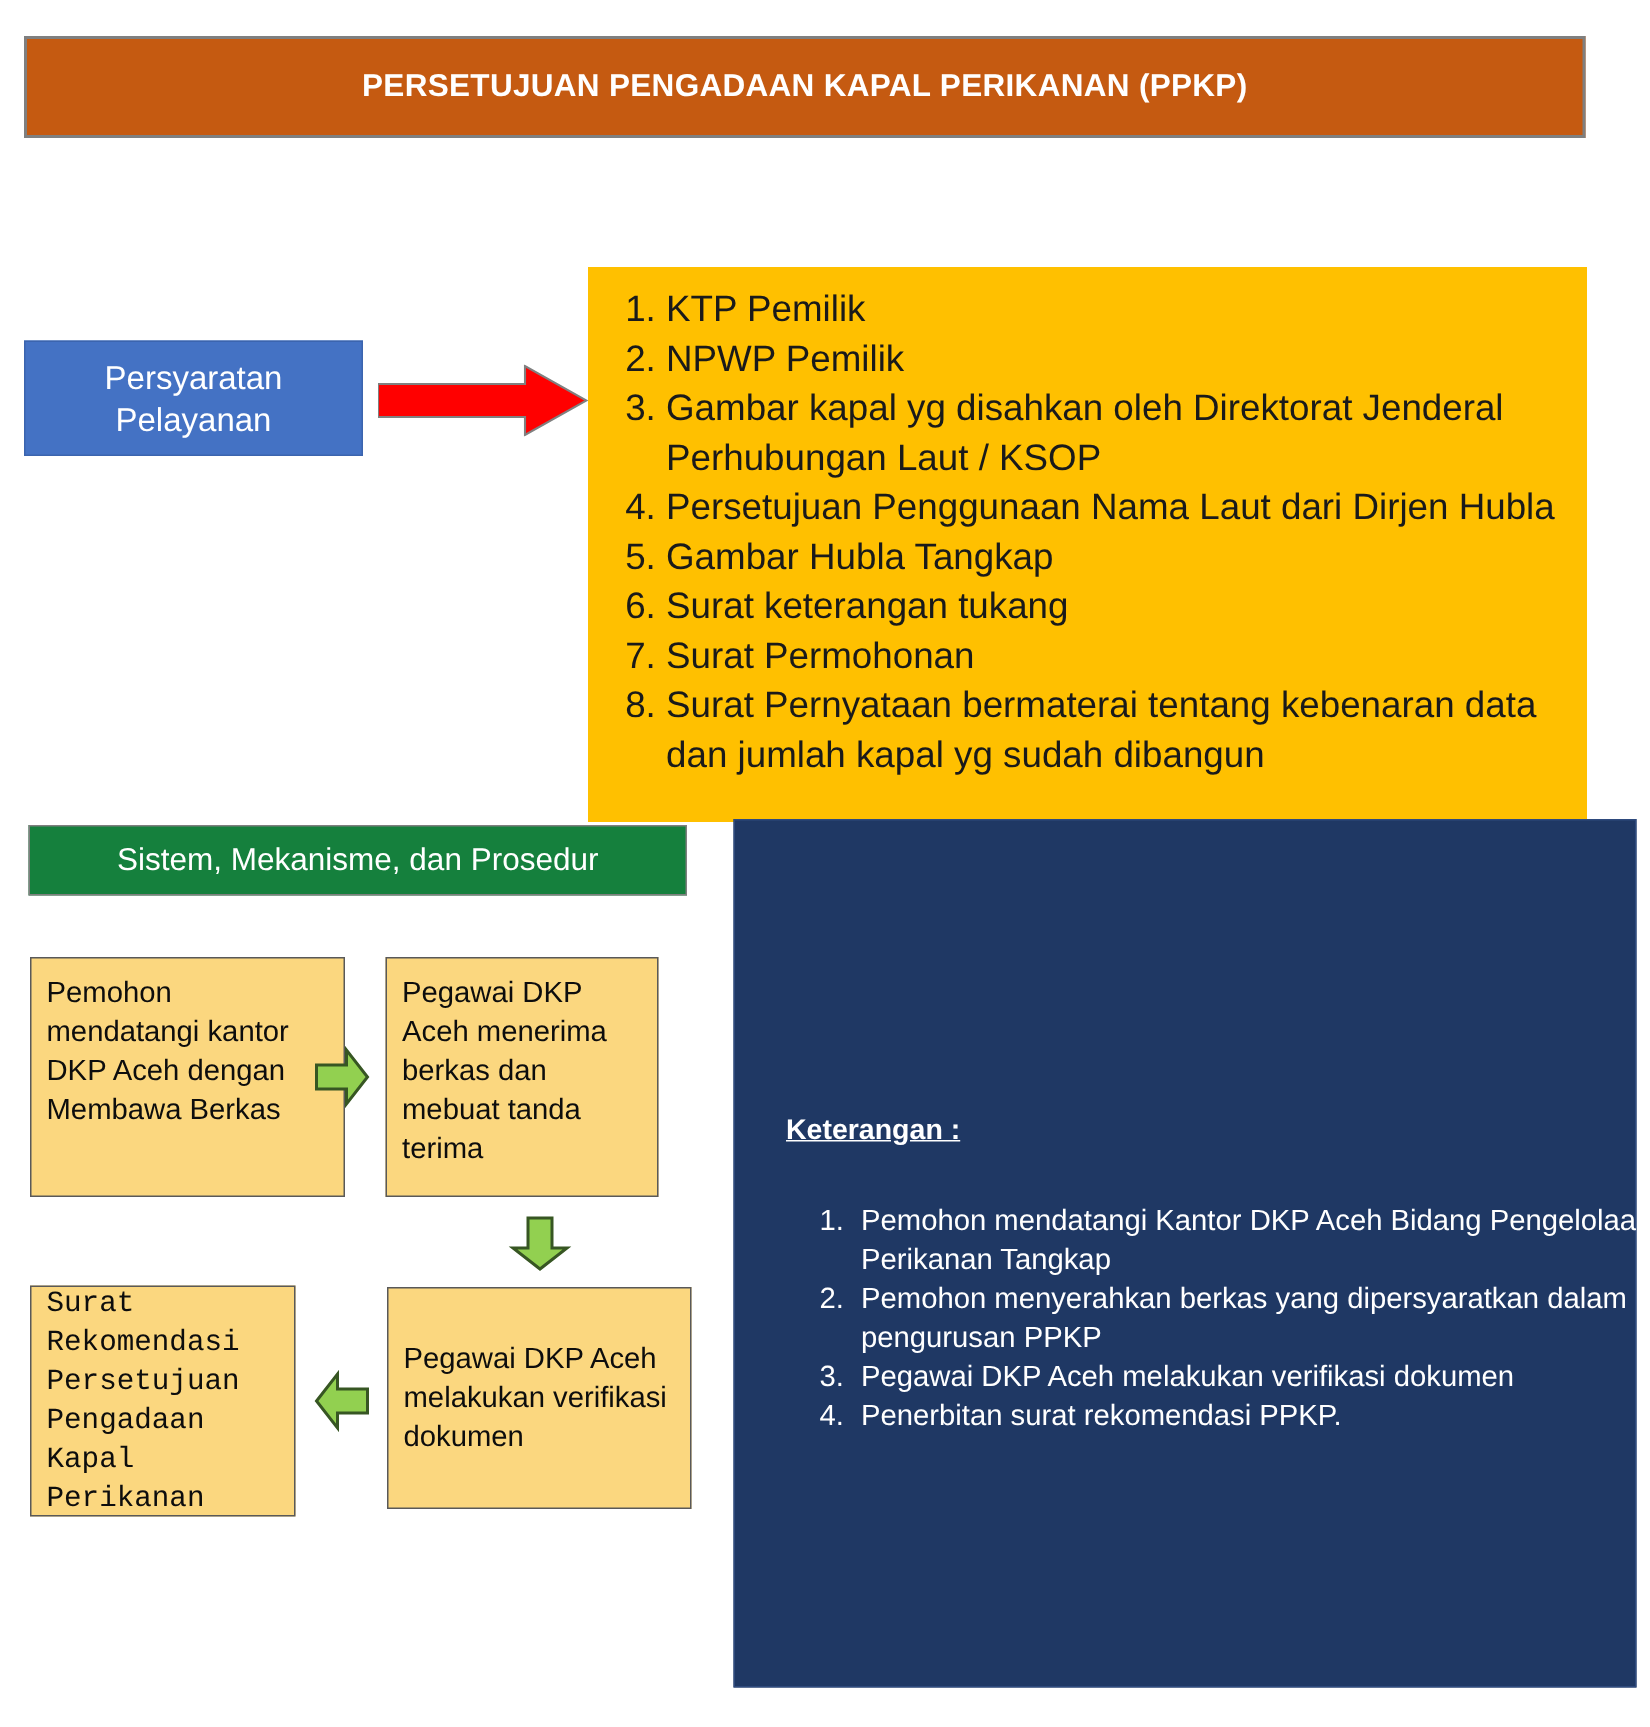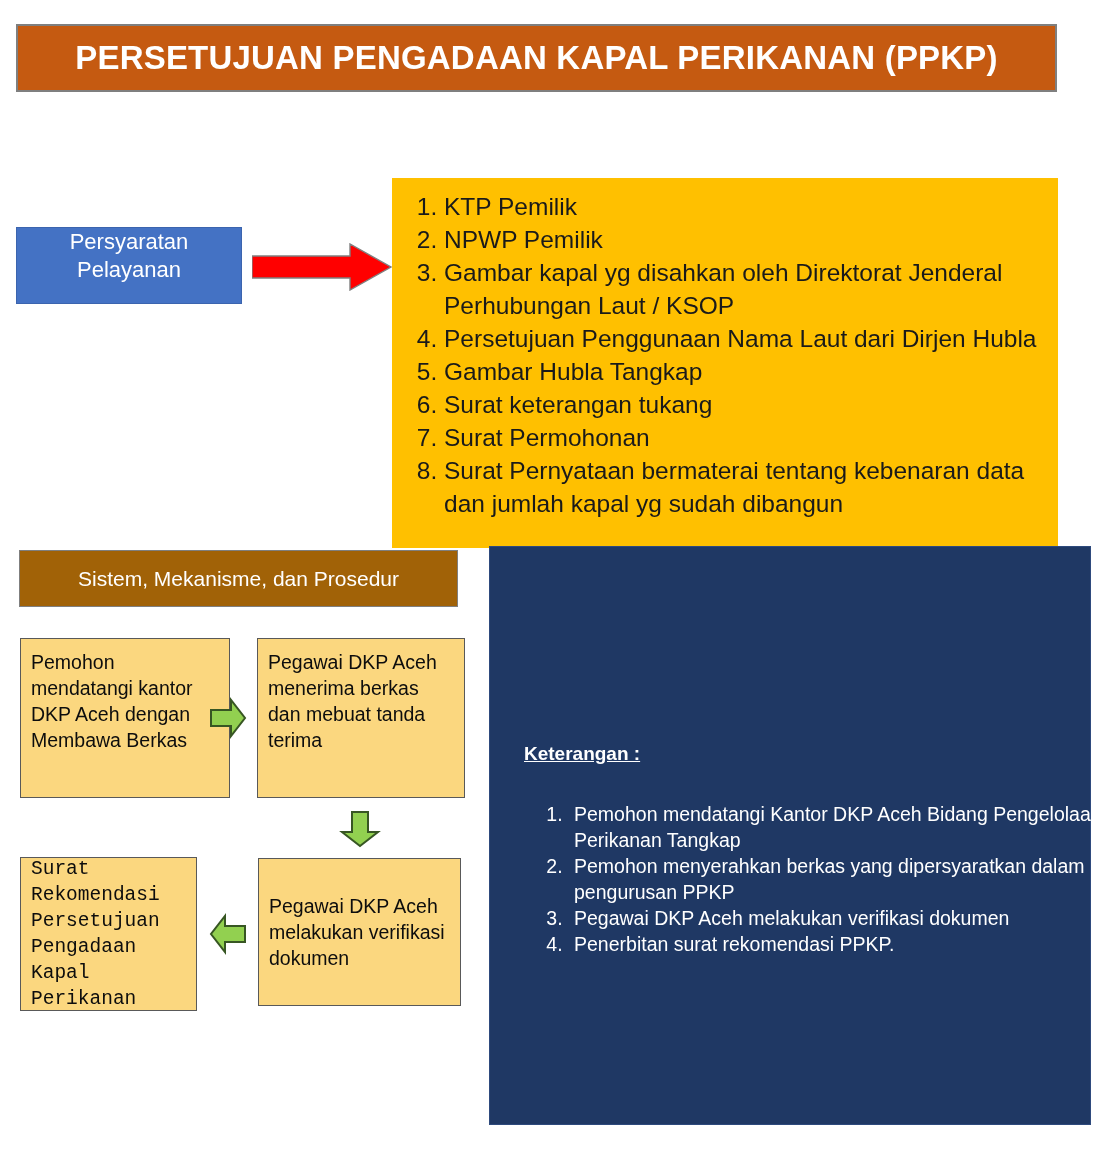--- a/index.html
+++ b/index.html
@@ -24,21 +24,21 @@
     height: 68px;
     background: #C55A11;
     border: 2px solid #7F7F7F;
     box-sizing: border-box;
     display: flex;
     align-items: center;
     justify-content: center;
   }
   #title-banner .title-text {
     color: #ffffff;
-    font-size: 33px;
+    font-size: 21px;
     font-weight: bold;
     letter-spacing: 0.2px;
     text-align: center;
     font-family: "Liberation Sans", sans-serif;
   }
 
   
   #requirements-box {
     position: absolute;
     left: 392px;
@@ -67,20 +67,21 @@
   #persyaratan-box {
     position: absolute;
     left: 16px;
     top: 227px;
     width: 226px;
     height: 77px;
     background: #4472C4;
     border: 1px solid #3B64AE;
     box-sizing: border-box;
     display: flex;
+    align-items: center;
     justify-content: center;
     text-align: center;
   }
   #persyaratan-box .blue-text {
     color: #ffffff;
     font-size: 22px;
     line-height: 28px;
     white-space: pre-line;
     font-family: "Liberation Sans", sans-serif;
   }
@@ -93,22 +94,22 @@
     width: 140px;
     height: 48px;
   }
 
   
   #prosedur-header {
     position: absolute;
     left: 19px;
     top: 550px;
     width: 439px;
-    height: 57px;
-    background: #a16207;
+    height: 47px;
+    background: #15803d;
     border: 1px solid #7F7F7F;
     box-sizing: border-box;
     display: flex;
     align-items: center;
     justify-content: center;
   }
   #prosedur-header .red-text {
     color: #ffffff;
     font-size: 21px;
     font-family: "Liberation Sans", sans-serif;
@@ -121,21 +122,21 @@
     border: 1px solid #595959;
     box-sizing: border-box;
     padding: 10px 10px;
     font-size: 19.5px;
     line-height: 26px;
     color: #0D0D0D;
     font-family: "Liberation Sans", sans-serif;
     white-space: pre-line;
   }
   #flow-box-1 { left: 20px;  top: 638px; width: 210px; height: 160px; }
-  #flow-box-2 { left: 257px; top: 638px; width: 208px; height: 160px;
+  #flow-box-2 { left: 257px; top: 638px; width: 182px; height: 160px;
                 display: flex; align-items: flex-start; }
   #flow-box-3 { left: 20px;  top: 857px; width: 177px; height: 154px;
                 display: flex; align-items: center; font-family: Liberation Mono, monospace; }
   #flow-box-4 { left: 258px; top: 858px; width: 203px; height: 148px;
                 display: flex; align-items: center; }
 
   
   .green-arrow { position: absolute; }
   #green-arrow-right { left: 209px; top: 697px; width: 38px; height: 42px; }
   #green-arrow-down  { left: 339px; top: 810px; width: 42px; height: 38px; }

